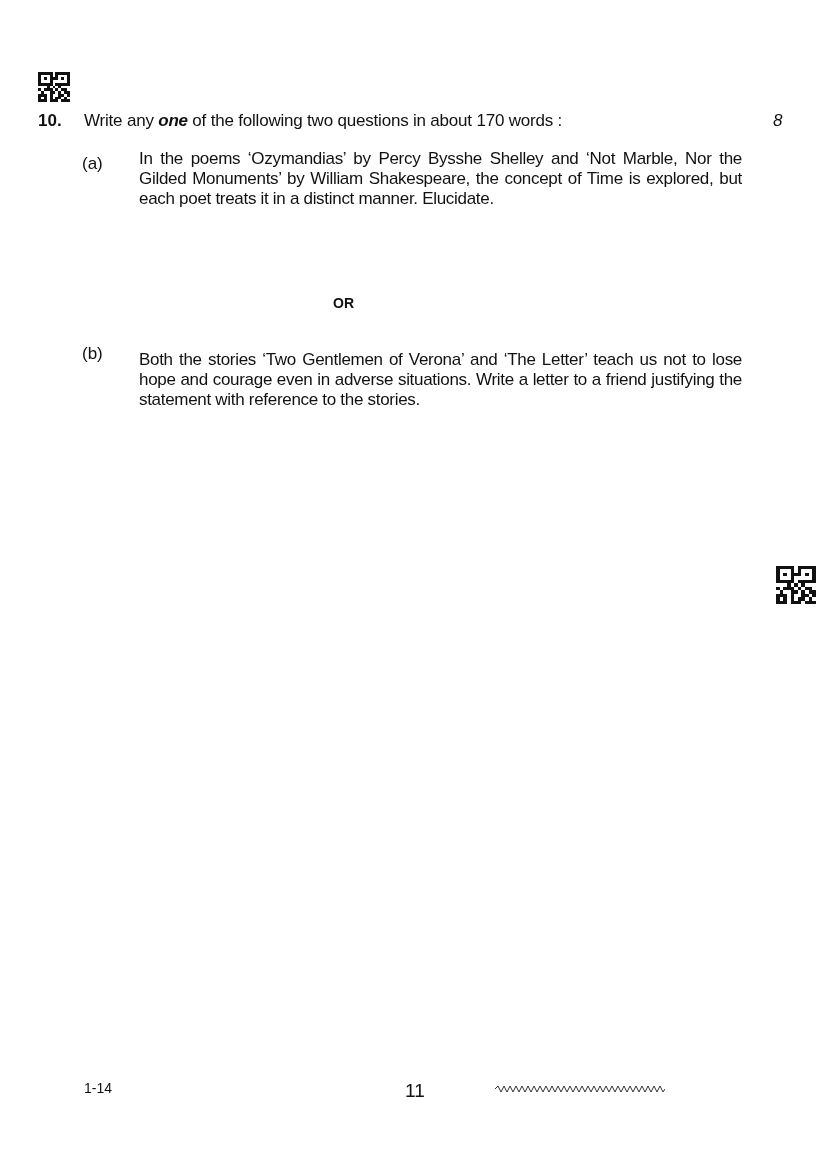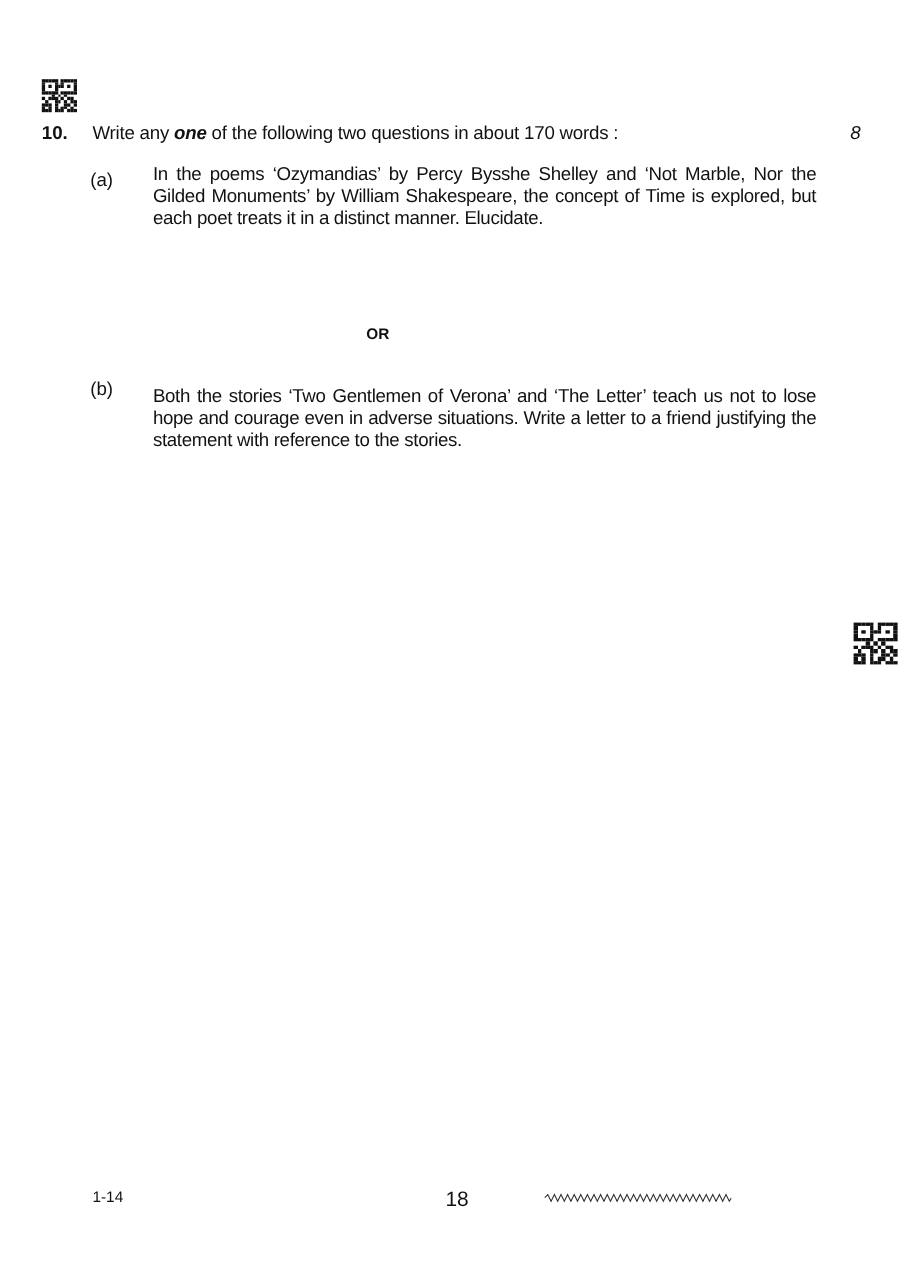--- a/index.html
+++ b/index.html
@@ -281,16 +281,16 @@
     <span class="b"></span>
     <span class="b"></span>
     <span class="b"></span>
     <span></span>
     <span class="b"></span>
     <span class="b"></span>
     <span class="b"></span>
   </div>
 
 <div class="footer-left sans">1-14</div>
-<div class="footer-center sans">18</div>
+<div class="footer-center sans">11</div>
 <svg class="squiggle" viewBox="0 0 170 10" preserveAspectRatio="none">
   <polyline fill="none" stroke="#333" stroke-width="1" points="0,5 3,2 6,8 9,2 12,8 15,2 18,8 21,2 24,8 27,2 30,8 33,2 36,8 39,2 42,8 45,2 48,8 51,2 54,8 57,2 60,8 63,2 66,8 69,2 72,8 75,2 78,8 81,2 84,8 87,2 90,8 93,2 96,8 99,2 102,8 105,2 108,8 111,2 114,8 117,2 120,8 123,2 126,8 129,2 132,8 135,2 138,8 141,2 144,8 147,2 150,8 153,2 156,8 159,2 162,8 165,2 168,8 170,5"></polyline>
 </svg>
 
 </body></html>

